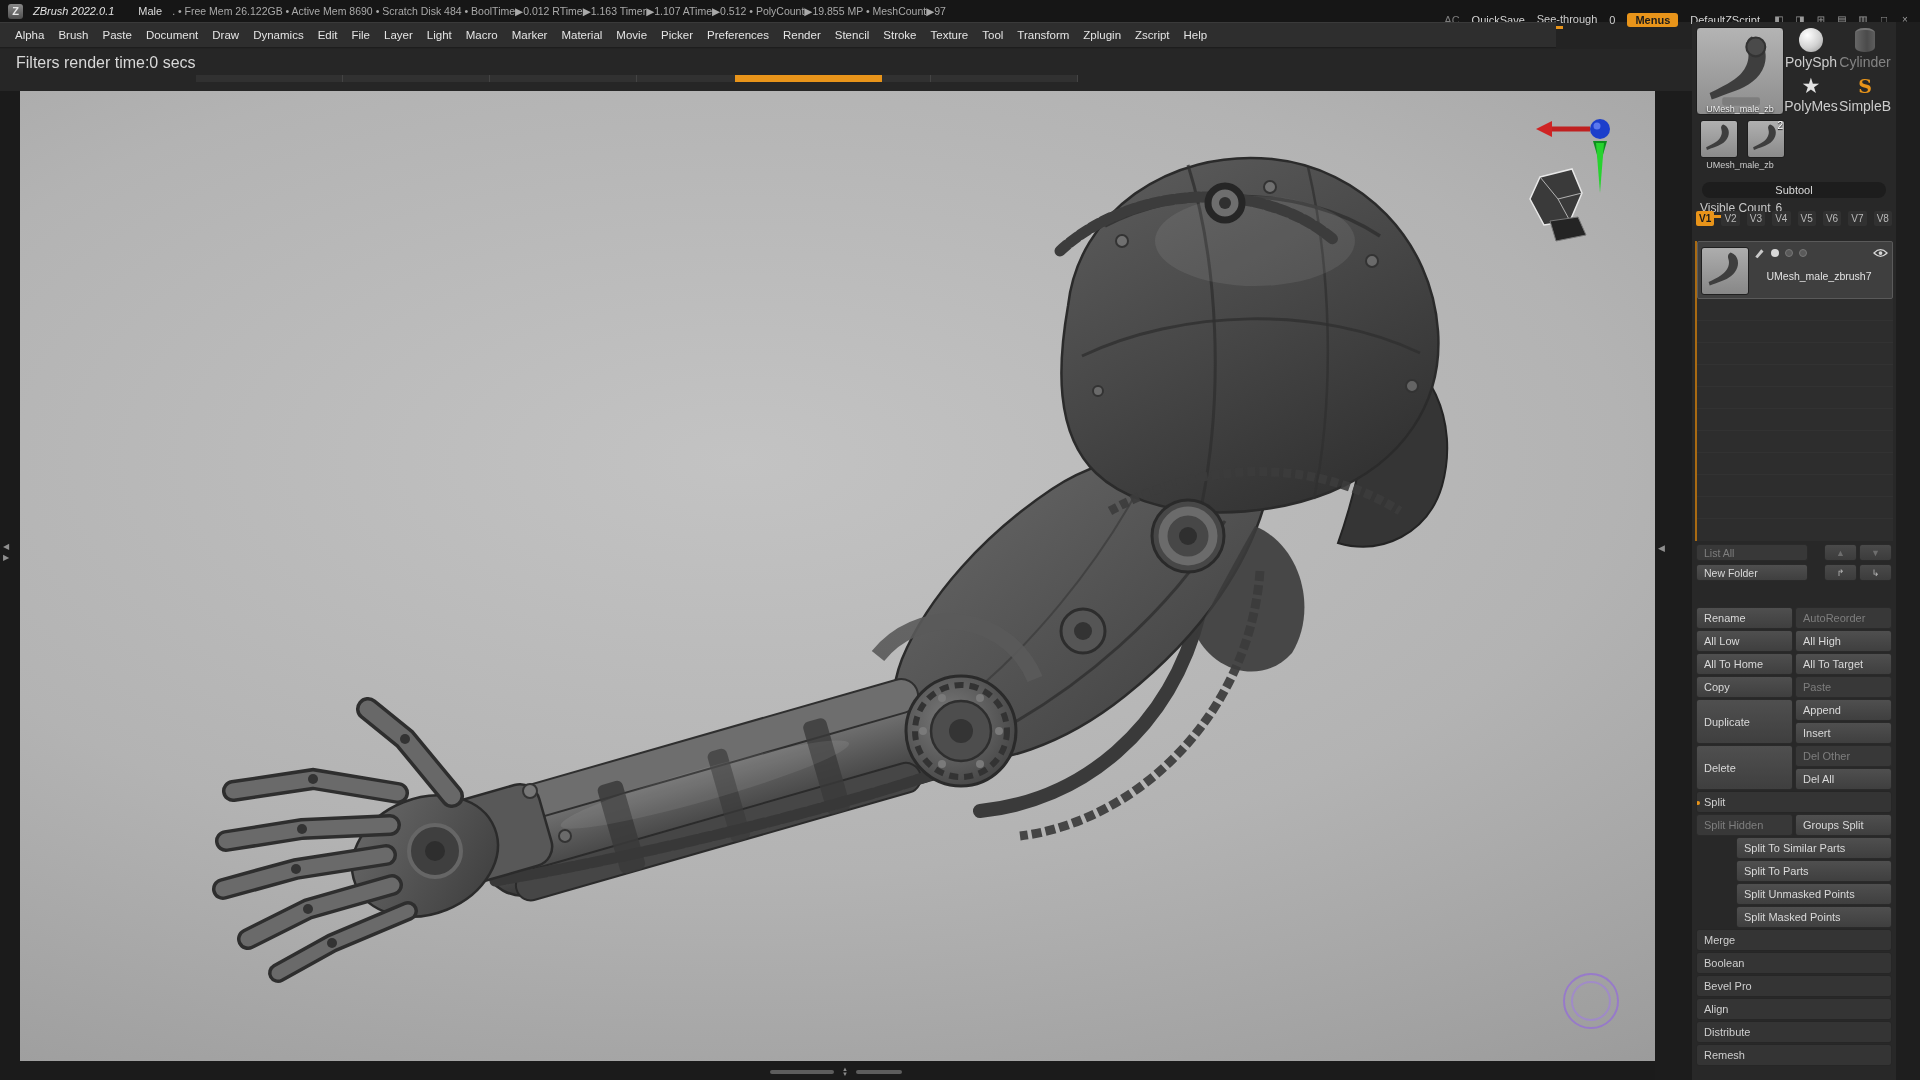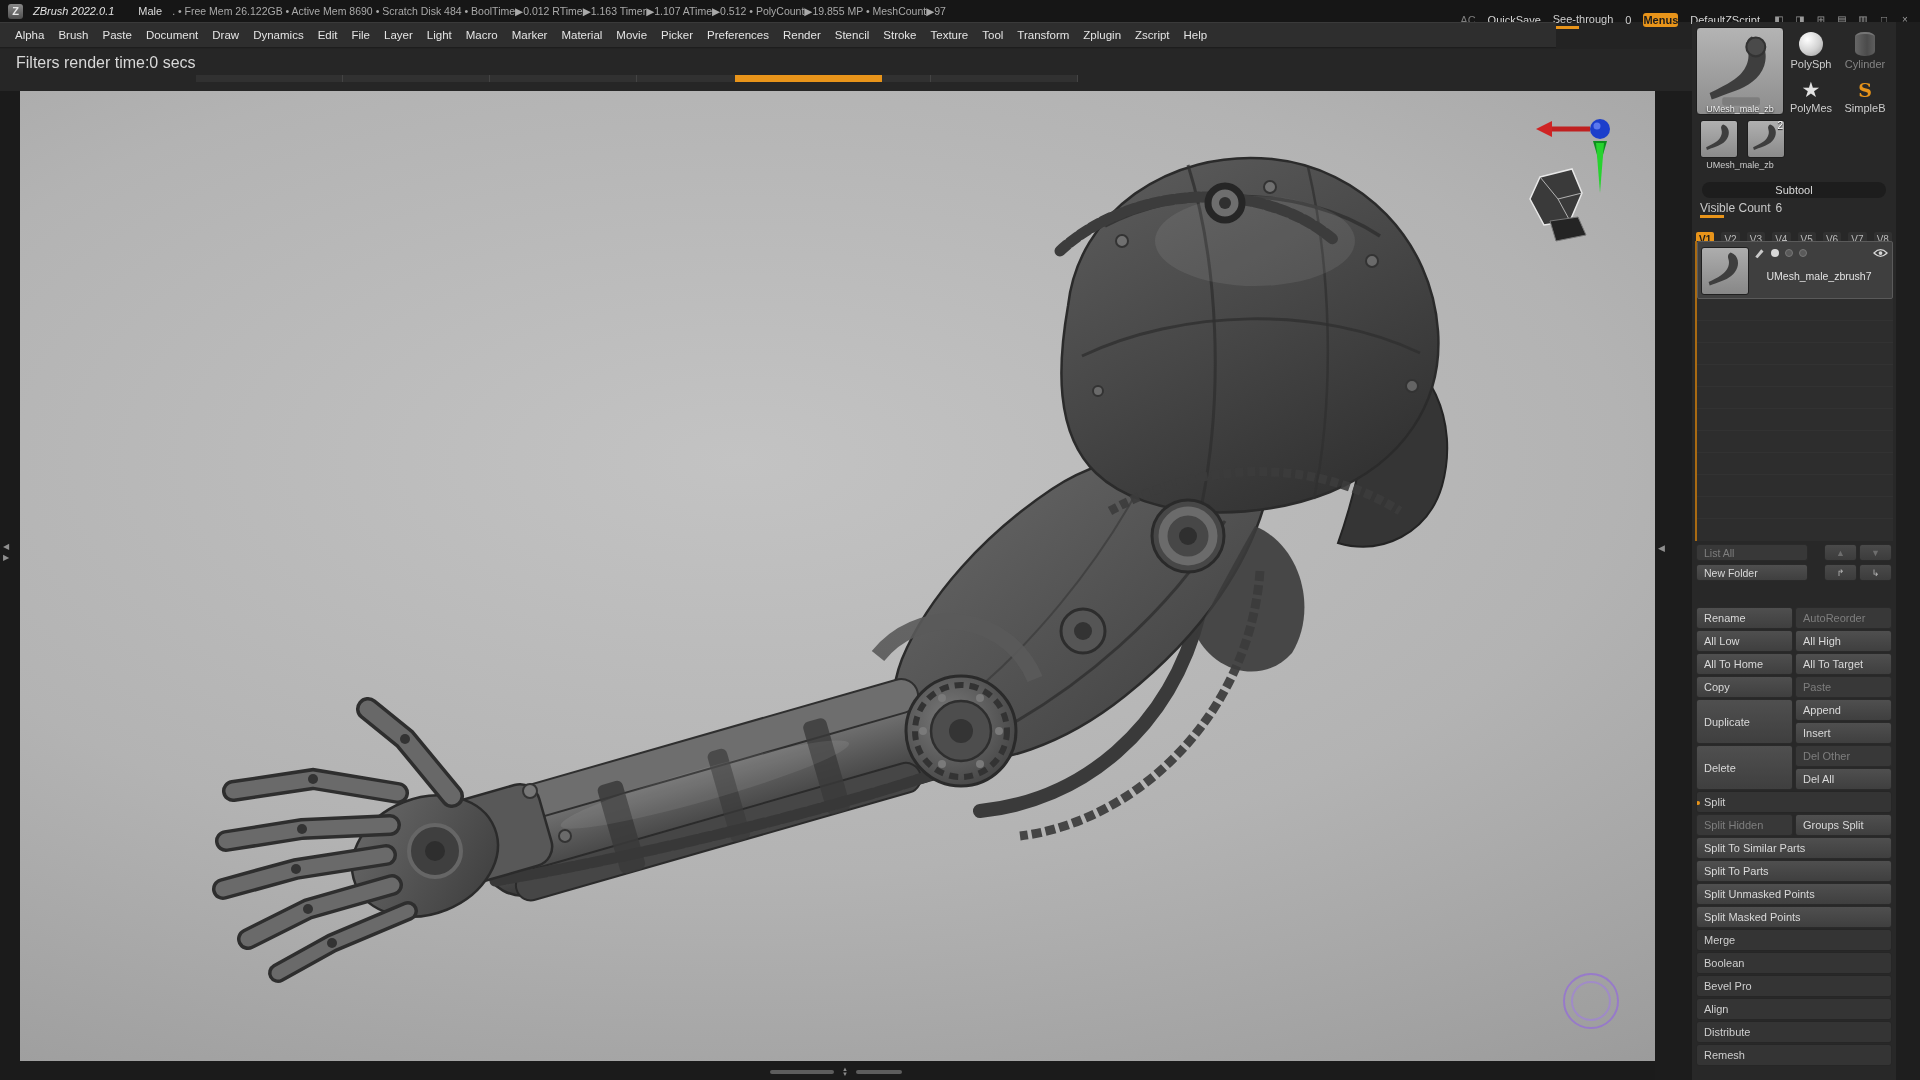--- a/index.html
+++ b/index.html
@@ -12,21 +12,21 @@
   .logo{width:15px;height:15px;border-radius:3px;background:linear-gradient(#8a8a8a,#4f4f4f);
         color:#e8e8e8;font-weight:bold;font-size:11px;display:flex;align-items:center;justify-content:center;flex:0 0 auto;}
   .tb-app{color:#e2e2e2;white-space:nowrap;font-style:italic;}
   .tb-doc{color:#dcdcdc;white-space:nowrap;margin-left:14px;}
   .tb-stats{color:#a9a9a9;font-size:10.5px;white-space:nowrap;overflow:hidden;text-overflow:ellipsis;flex:1;}
   .tb-right{display:flex;align-items:center;gap:12px;margin-left:auto;white-space:nowrap;margin-top:17px;}
   .tb-ac{color:#7d7d7d;}
   .tb-link{color:#d6d6d6;}
   .seethrough{position:relative;display:inline-block;padding-bottom:2px;}
   .seethrough .sbar{position:absolute;left:0;bottom:-2px;width:26px;height:3px;background:#e8941a;}
-  .menus-pill{background:#e8941a;color:#1b1b1b;padding:1px 0;border-radius:3px;font-weight:bold;}
+  .menus-pill{background:#e8941a;color:#1b1b1b;padding:1px 8px;border-radius:3px;font-weight:bold;}
   .tb-icons{display:flex;gap:7px;color:#9a9a9a;font-size:10px;}
   .tb-icons span{display:inline-flex;width:14px;height:14px;align-items:center;justify-content:center;}
 
   
   .menubar{position:absolute;top:22px;left:0;width:1556px;height:26px;background:#2e2e2e;
            border-top:1px solid #3a3a3a;border-bottom:1px solid #1d1d1d;
            display:flex;align-items:center;padding:0 8px;box-sizing:border-box;}
   .mi{padding:0 7px;font-size:11.5px;color:#e4e4e4;}
 
   
@@ -62,37 +62,37 @@
   
   .tray{position:absolute;left:1692px;top:22px;width:204px;height:1058px;background:#282828;}
   .tray-inner{position:relative;width:200px;margin-left:2px;height:100%;}
 
   .bigthumb{position:absolute;left:2px;top:5px;width:86px;height:86px;border:1px solid #1e1e1e;border-radius:4px;
             background:linear-gradient(#b4b4b4,#8d8d8d);overflow:hidden;}
   .bigthumb .tlabel{position:absolute;left:0;right:0;bottom:0;text-align:center;font-size:9px;color:#f2f2f2;
                     text-shadow:0 1px 2px #000;}
   .qcell{position:absolute;width:50px;height:44px;display:flex;flex-direction:column;align-items:center;
          justify-content:flex-end;gap:2px;}
-  .qlabel{font-size:11px;color:#cccccc;text-align:right;}
+  .qlabel{font-size:14px;color:#cccccc;text-align:right;}
   .dim{opacity:0.55;}
   .sphere{width:24px;height:24px;border-radius:50%;background:radial-gradient(circle at 35% 30%,#ffffff,#d2d2d2 55%,#969696);}
   .cyl{width:20px;height:22px;border-radius:9px/5px;background:linear-gradient(90deg,#9a9a9a,#686868 60%,#8b8b8b);border-top:2px solid #b5b5b5;}
   .star{font-size:21px;color:#e2e2e2;line-height:20px;}
   .sletter{font-family:"DejaVu Serif",serif;font-size:19px;font-weight:bold;color:#e8941a;line-height:20px;}
   .smallthumbs{position:absolute;left:6px;top:98px;display:flex;gap:9px;}
   .sthumb{position:relative;width:36px;height:36px;border:1px solid #1e1e1e;border-radius:3px;
           background:linear-gradient(#b0b0b0,#8a8a8a);}
   .badge{position:absolute;top:-1px;right:1px;color:#ffffff;font-size:10px;text-shadow:0 1px 1px #000;}
   .recentlabel{position:absolute;left:0px;top:138px;width:92px;text-align:center;font-size:9px;color:#cccccc;}
 
   .pal-title{position:absolute;top:160px;left:8px;right:8px;height:16px;background:#1d1d1d;border-radius:8px;
              display:flex;align-items:center;justify-content:center;font-size:11px;color:#dadada;}
   .viscount{position:absolute;top:179px;left:6px;font-size:12px;color:#c9c9c9;display:flex;gap:5px;}
   .visbar{position:absolute;top:193px;left:6px;width:24px;height:3px;background:#e8941a;}
-  .vtabs{position:absolute;top:210px;left:2px;right:2px;height:15px;display:flex;gap:7px;}
+  .vtabs{position:absolute;top:189px;left:2px;right:2px;height:15px;display:flex;gap:7px;}
   .vtab{flex:1;display:flex;align-items:center;justify-content:center;font-size:10px;color:#b9b9b9;
         background:#313131;border-radius:2px;}
   .vtab.active{background:#e8941a;color:#1c1c1c;font-weight:bold;}
 
   .st-scroll{position:absolute;top:219px;left:1px;right:1px;height:300px;border-left:2px solid #a96a12;background:#2d2d2d;}
   .st-item{height:58px;background:#3f3f3f;border:1px solid #5a5a5a;border-radius:2px;position:relative;box-sizing:border-box;}
   .st-thumb{position:absolute;left:3px;top:5px;width:46px;height:46px;border:1px solid #202020;border-radius:3px;
             background:linear-gradient(#adadad,#878787);}
   .st-icons{position:absolute;left:55px;right:4px;top:4px;height:14px;display:flex;align-items:center;gap:6px;}
   .dot{width:8px;height:8px;border-radius:50%;display:inline-block;}
@@ -109,21 +109,21 @@
   .iconbtn{width:33px;display:flex;align-items:center;justify-content:center;font-size:9px;color:#b5b5b5;
            background:linear-gradient(#4a4a4a,#3c3c3c);border:1px solid #2a2a2a;border-radius:3px;box-sizing:border-box;}
   .iconbtn.dim2{color:#6e6e6e;}
   .dis{color:#7e7e7e !important;background:#383838 !important;}
 
   .btn-grid{position:absolute;top:585px;left:2px;right:2px;display:grid;grid-template-columns:1fr 1fr;
             grid-auto-rows:22px;gap:1px 2px;}
   .gb{display:flex;align-items:center;padding:0 7px;font-size:11px;color:#d9d9d9;box-sizing:border-box;
       background:linear-gradient(#4f4f4f,#3f3f3f);border:1px solid #2a2a2a;border-radius:3px;overflow:hidden;white-space:nowrap;}
   .gb.tall{grid-row:span 2;}
-  .gb.full{grid-column:span 2;}
+  .gb.full{grid-column:span 2;margin-left:40px;}
   .gb.section{grid-column:span 2;background:#343434;border-color:#262626;color:#cfcfcf;position:relative;}
   .gb.section .odot{position:absolute;left:-1px;top:9px;width:4px;height:4px;border-radius:50%;background:#e8941a;}
 </style>
 </head>
 <body>
 
 <div id="app">
 
   <header class="titlebar">
     <span class="logo">Z</span>

